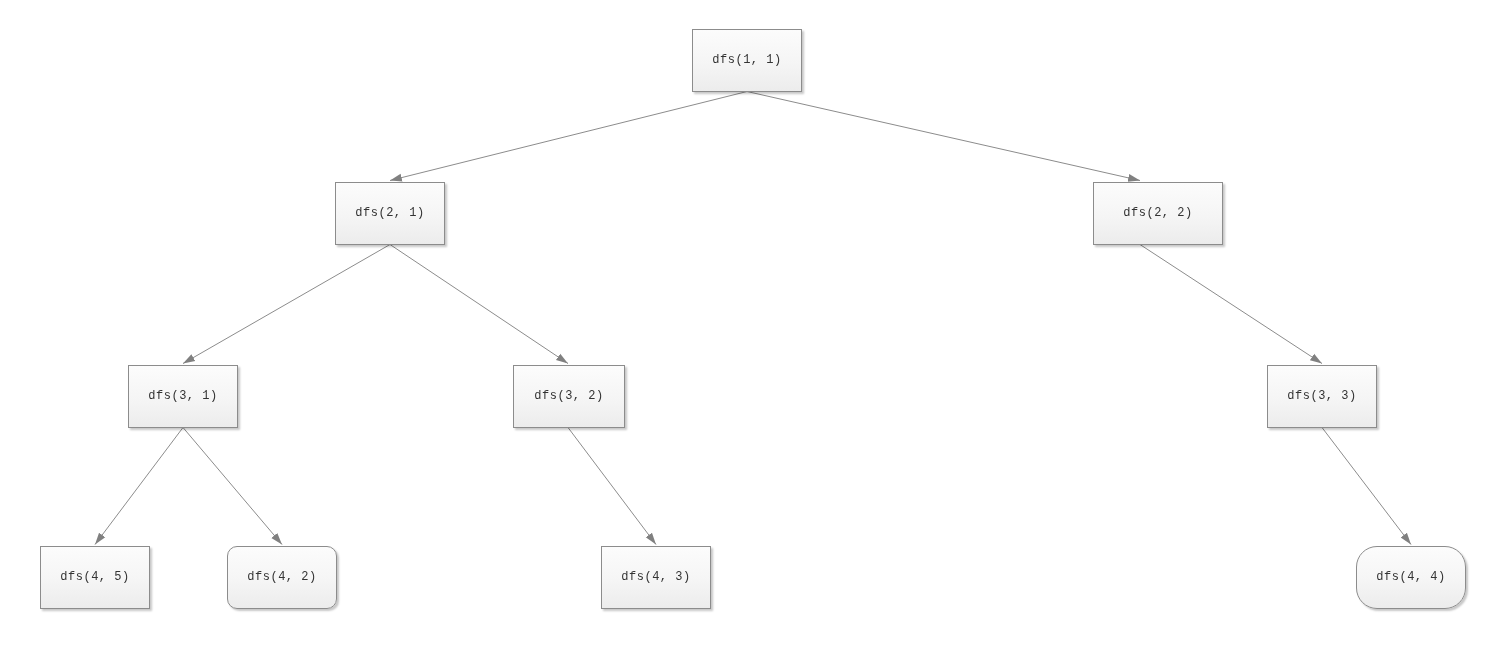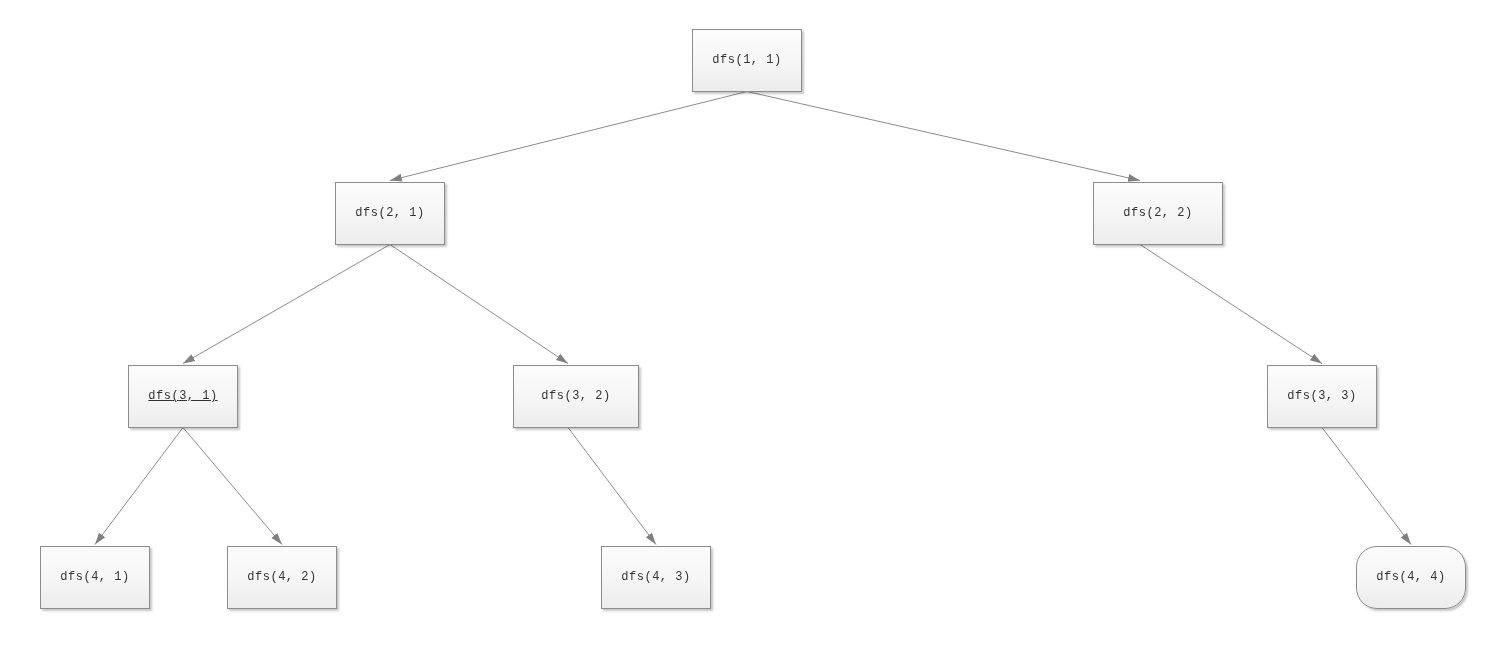--- a/index.html
+++ b/index.html
@@ -64,33 +64,33 @@
   <div>
       <div class="node" style="left: 692px; top: 28.5px; width: 110px; height: 63px;">
         <span>dfs(1, 1)</span>
       </div>
       <div class="node" style="left: 335px; top: 181.5px; width: 110px; height: 63px;">
         <span>dfs(2, 1)</span>
       </div>
       <div class="node" style="left: 1085px; top: 181.5px; width: 130px; height: 63px; margin-left: 8px;">
         <span>dfs(2, 2)</span>
       </div>
-      <div class="node" style="left: 128px; top: 364.5px; width: 110px; height: 63px; text-decoration: underline;">
+      <div class="node" style="left: 128px; top: 364.5px; width: 110px; height: 63px;">
         <span>dfs(3, 1)</span>
       </div>
-      <div class="node" style="left: 513px; top: 364.5px; width: 126px; height: 63px; align-items: center;">
+      <div class="node" style="left: 513px; top: 364.5px; width: 112px; height: 63px; align-items: center;">
         <span>dfs(3, 2)</span>
       </div>
       <div class="node" style="left: 1267px; top: 364.5px; width: 110px; height: 63px; text-align: right;">
         <span>dfs(3, 3)</span>
       </div>
       <div class="node" style="left: 40px; top: 545.5px; width: 110px; height: 63px;">
-        <span>dfs(4, 1)</span>
+        <span>dfs(4, 5)</span>
       </div>
-      <div class="node" style="left: 227px; top: 545.5px; width: 110px; height: 63px;">
+      <div class="node" style="left: 227px; top: 545.5px; width: 110px; height: 63px; border-radius: 10px;">
         <span>dfs(4, 2)</span>
       </div>
       <div class="node" style="left: 601px; top: 545.5px; width: 110px; height: 63px; justify-content: center;">
         <span>dfs(4, 3)</span>
       </div>
       <div class="node" style="left: 1356px; top: 545.5px; width: 110px; height: 63px; border-radius: 21px;">
         <span>dfs(4, 4)</span>
       </div>
     </div>
 </div>

